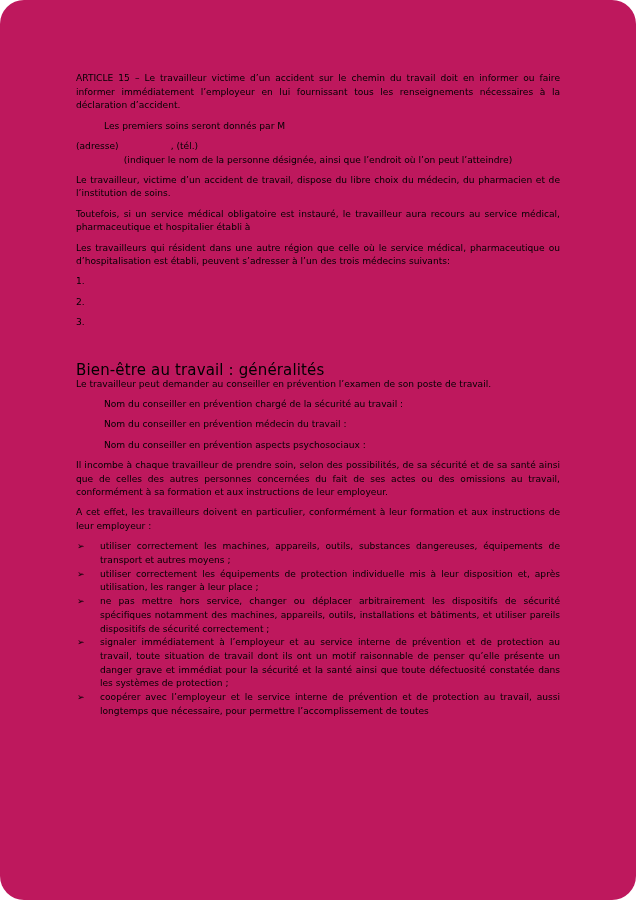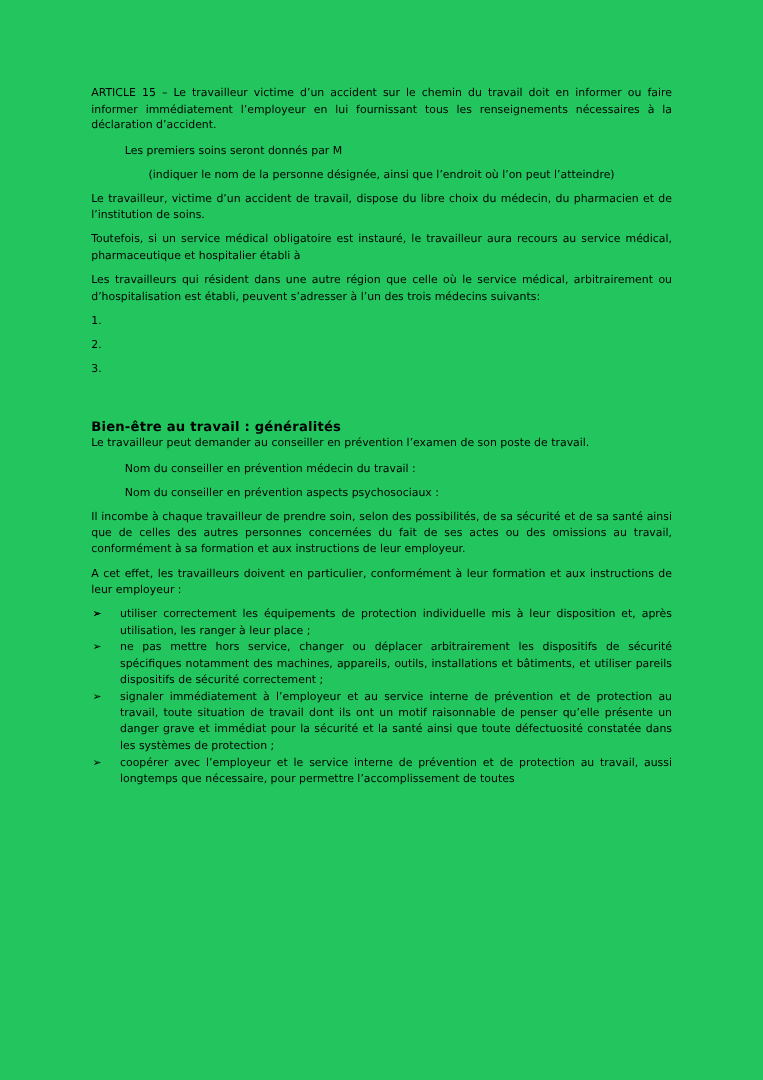--- a/index.html
+++ b/index.html
@@ -11,23 +11,24 @@
     width: 636px;
     height: 900px;
     font-family: "DejaVu Sans", "Liberation Sans", sans-serif;
     color: #000000;
     -webkit-font-smoothing: none;
   }
   .page {
     position: relative;
     width: 636px;
     height: 900px;
-    background: #22c55e;
+    background: #be185d;
     box-sizing: border-box;
     padding: 72px 76px 0 76px;
+    border-radius: 24px;
   }
   .doc {
     width: 484px;
     font-size: 9.1px;
     line-height: 13.7px;
   }
   p.para {
     margin: 0 0 6.5px 0;
     text-align: justify;
     text-justify: inter-word;
@@ -46,23 +47,23 @@
     text-align: left;
     padding-left: 28px;
   }
   .num-item {
     margin: 0 0 6.5px 0;
     text-align: left;
   }
   h2.heading {
     margin: 0 0 1px 0;
     padding: 0;
-    font-size: 11px;
+    font-size: 15px;
     line-height: 14px;
-    font-weight: bold;
+    font-weight: normal;
     letter-spacing: 0.15px;
   }
   .spacer-block {
     height: 27px;
   }
   ul.bullets {
     list-style: none;
     margin: 3px 0 0 0;
     padding: 0;
   }
@@ -90,52 +91,55 @@
 <body>
 
 <div class="page">
   <div class="doc">
 
     <p class="para">ARTICLE 15 – Le travailleur victime d’un accident sur le chemin du travail doit en informer ou faire informer immédiatement l’employeur en lui fournissant tous les renseignements nécessaires à la déclaration d’accident.</p>
 
 
     <p class="plain">Les premiers soins seront donnés par M</p>
 
+    <p class="tight"><span>(adresse)</span><span class="tabgap"></span><span>, (tél.)</span></p>
 
     <p class="tight-gap">(indiquer le nom de la personne désignée, ainsi que l’endroit où l’on peut l’atteindre)</p>
 
     <p class="para">Le travailleur, victime d’un accident de travail, dispose du libre choix du médecin, du pharmacien et de l’institution de soins.</p>
 
     <p class="para">Toutefois, si un service médical obligatoire est instauré, le travailleur aura recours au service médical, pharmaceutique et hospitalier établi à</p>
 
-    <p class="para">Les travailleurs qui résident dans une autre région que celle où le service médical, arbitrairement ou d’hospitalisation est établi, peuvent s’adresser à l’un des trois médecins suivants:</p>
+    <p class="para">Les travailleurs qui résident dans une autre région que celle où le service médical, pharmaceutique ou d’hospitalisation est établi, peuvent s’adresser à l’un des trois médecins suivants:</p>
 
     <p class="num-item">1.</p>
     <p class="num-item">2.</p>
     <p class="num-item">3.</p>
 
     <div class="spacer-block"></div>
 
     <h2 class="heading">Bien-être au travail : généralités</h2>
 
 
     <p class="para">Le travailleur peut demander au conseiller en prévention l’examen de son poste de travail.</p>
 
+    <p class="plain">Nom du conseiller en prévention chargé de la sécurité au travail :</p>
 
     <p class="plain">Nom du conseiller en prévention médecin du travail :</p>
 
     <p class="plain">Nom du conseiller en prévention aspects psychosociaux :</p>
 
     <p class="para">Il incombe à chaque travailleur de prendre soin, selon des possibilités, de sa sécurité et de sa santé ainsi que de celles des autres personnes concernées du fait de ses actes ou des omissions au travail, conformément à sa formation et aux instructions de leur employeur.</p>
 
     <p class="para">A cet effet, les travailleurs doivent en particulier, conformément à leur formation et aux instructions de leur employeur :</p>
 
     <ul class="bullets">
       <li>
         <span class="bullet-marker">➢</span>
+        <span>utiliser correctement les machines, appareils, outils, substances dangereuses, équipements de transport et autres moyens ;</span>
       </li>
       <li>
         <span class="bullet-marker">➢</span>
         <span>utiliser correctement les équipements de protection individuelle mis à leur disposition et, après utilisation, les ranger à leur place ;</span>
       </li>
       <li>
         <span class="bullet-marker">➢</span>
         <span>ne pas mettre hors service, changer ou déplacer arbitrairement les dispositifs de sécurité spécifiques notamment des machines, appareils, outils, installations et bâtiments, et utiliser pareils dispositifs de sécurité correctement ;</span>
       </li>
       <li>

